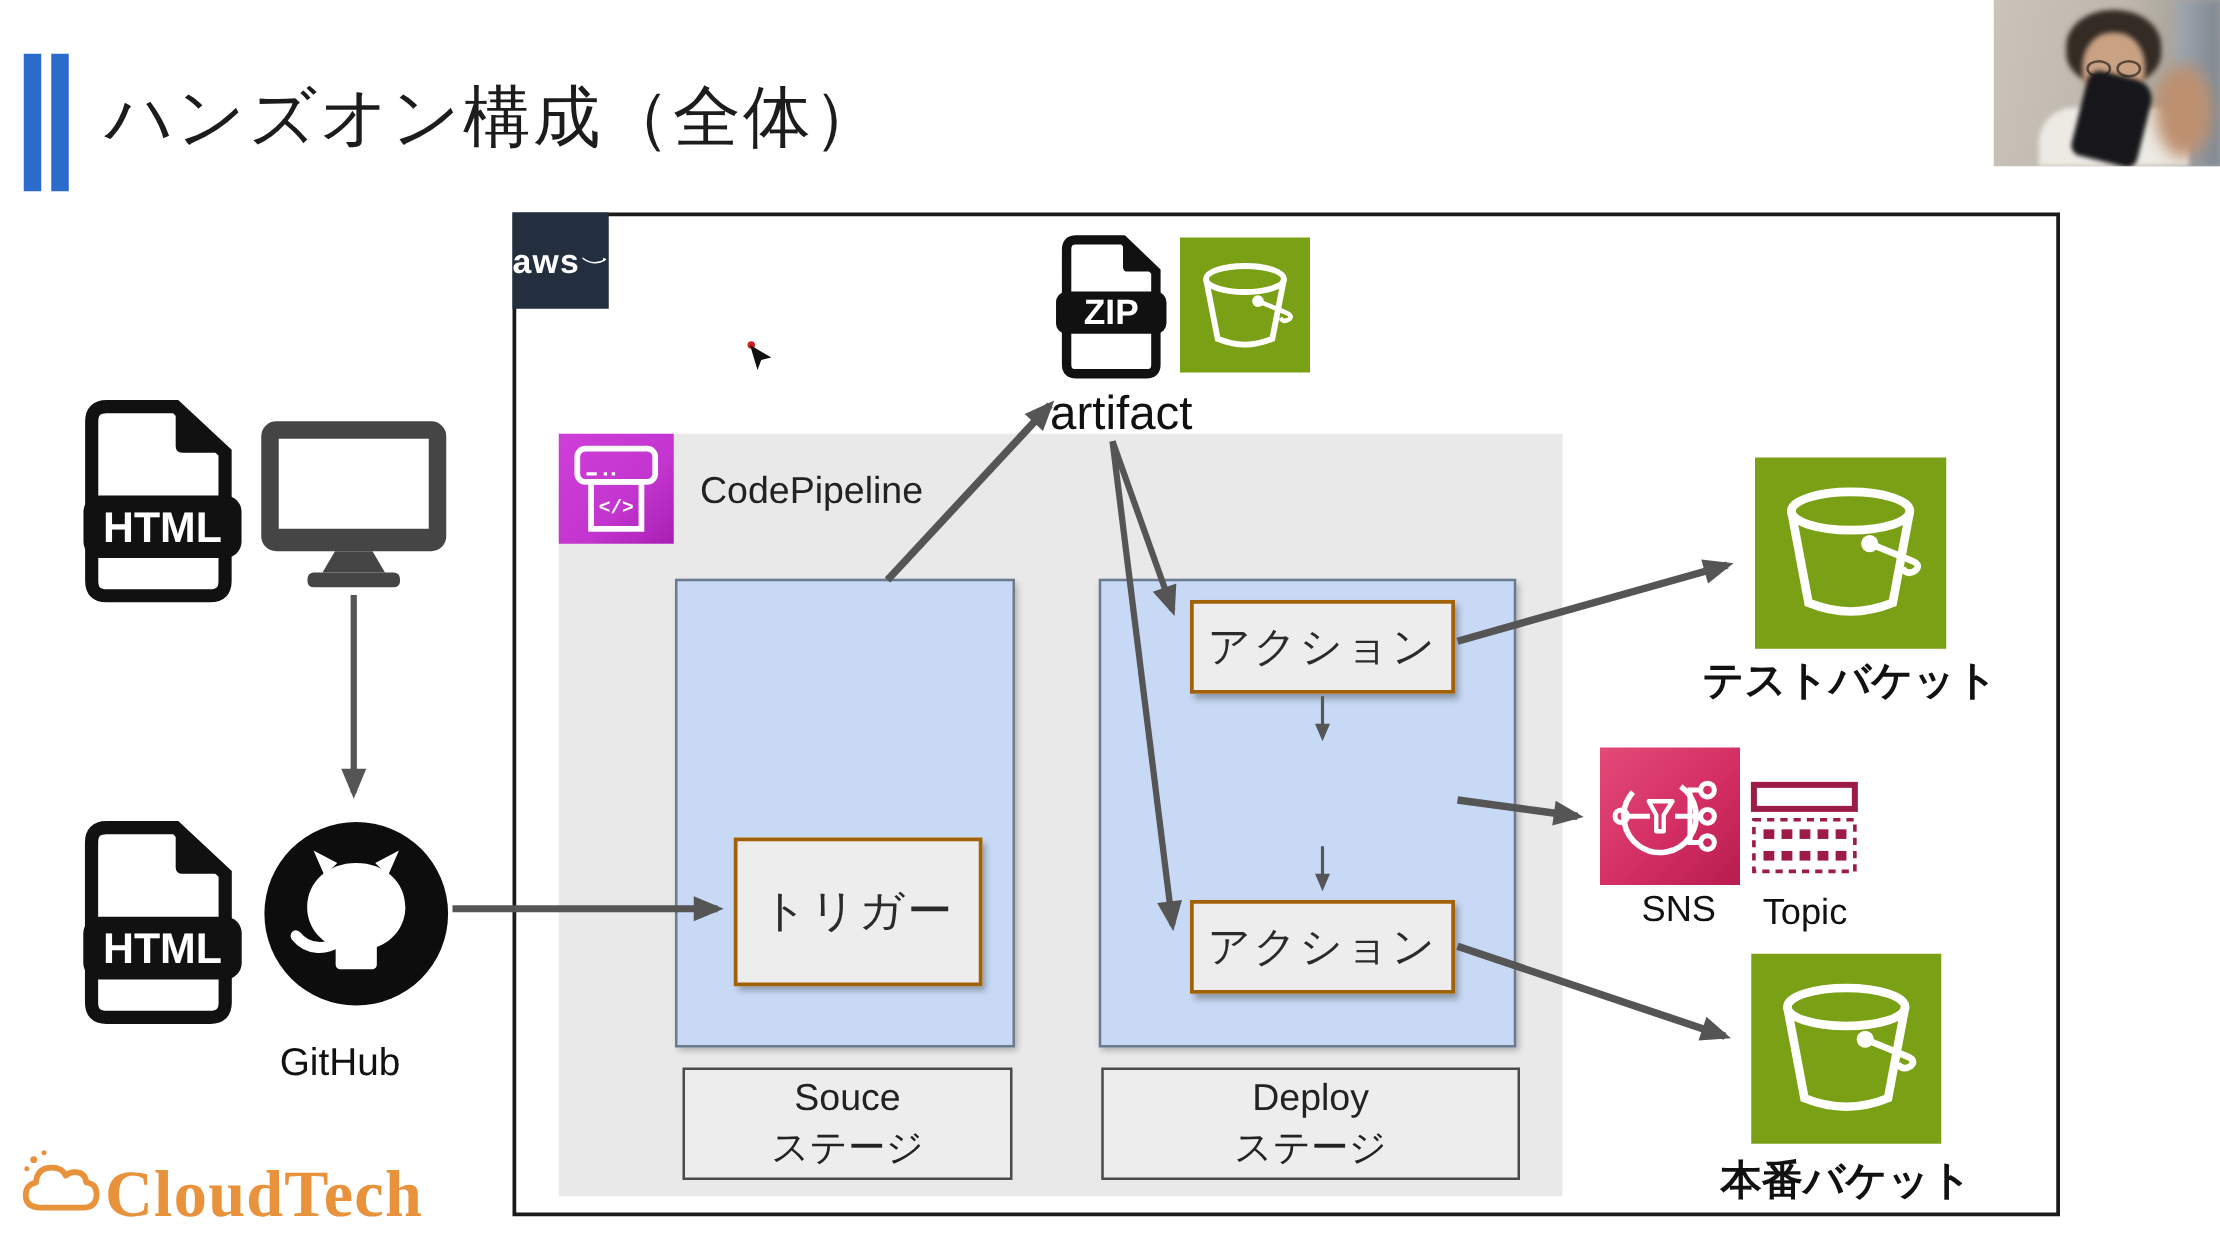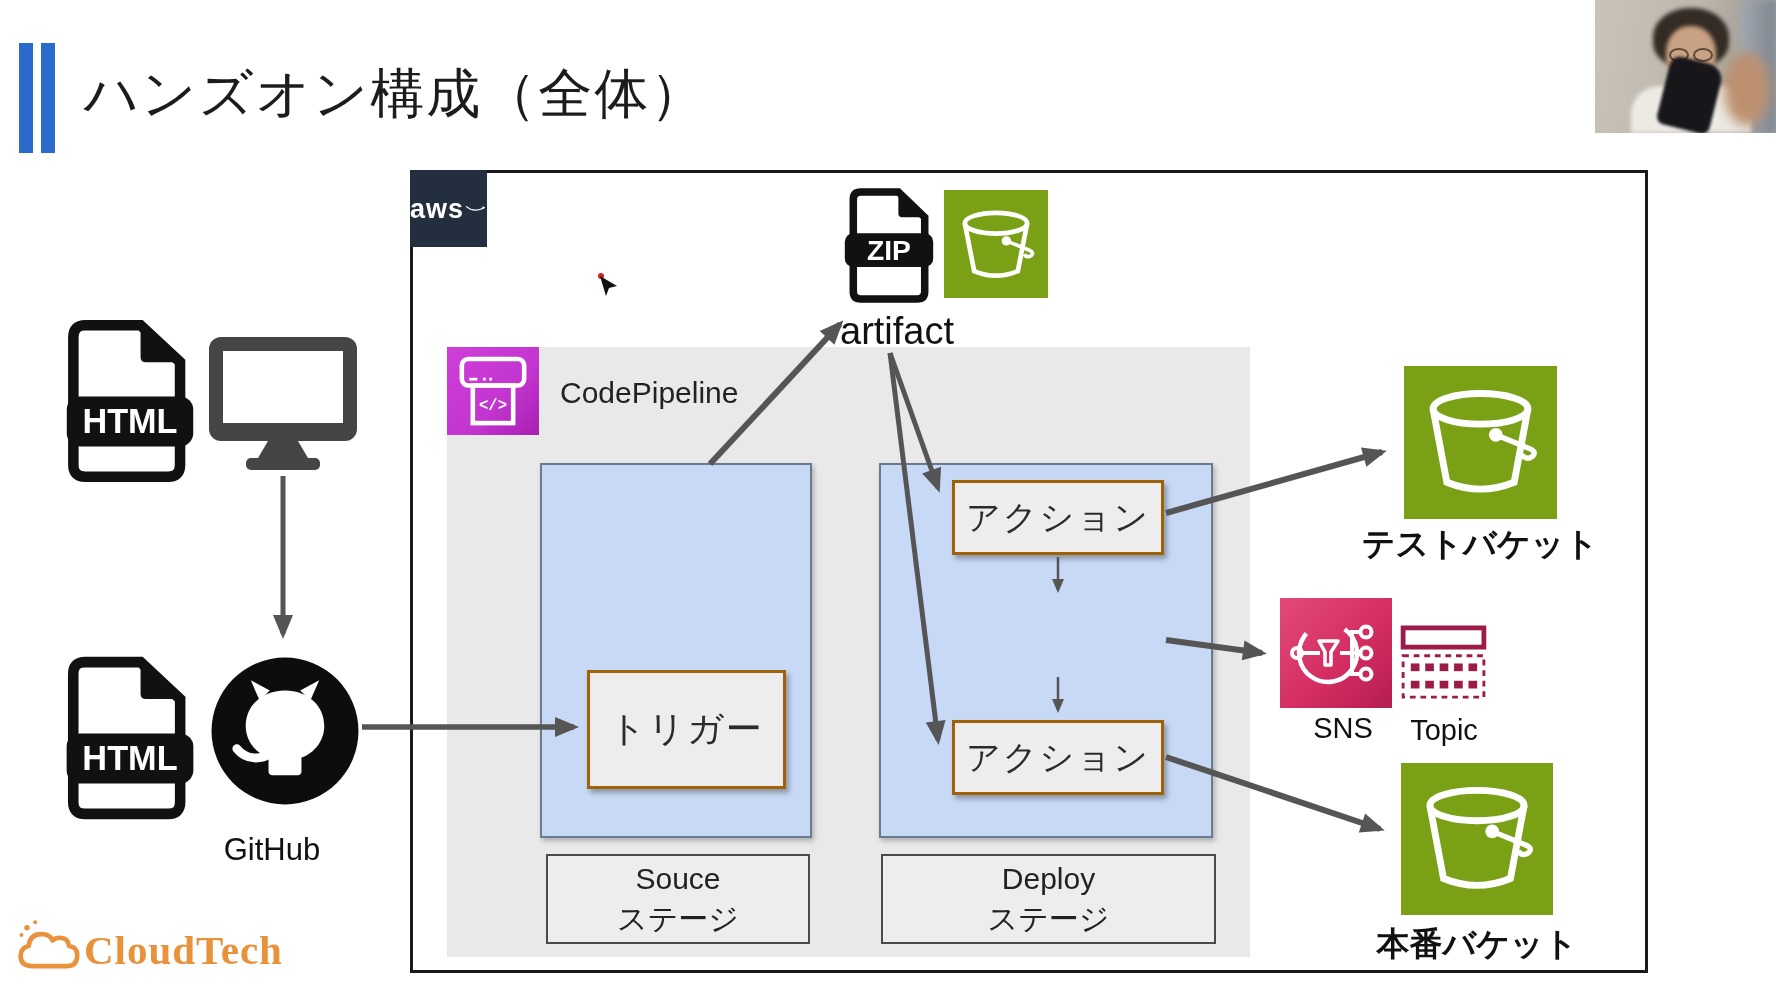--- a/index.html
+++ b/index.html
@@ -51,21 +51,21 @@
   .dep-label{left:881px;top:854px;width:335px;height:90px}
   
   .bucket{position:absolute;background:var(--s3-green)}
   .icon-label{position:absolute;text-align:center;color:#111}
   .bold-label{font-weight:700;font-size:33px}
   .sns-icon{position:absolute;left:1280px;top:598px;width:112px;height:110px;
     background:linear-gradient(135deg,#e24a78,var(--sns-pink) 55%,#b61d4e)}
   
   .artifact-label{position:absolute;left:840px;top:310px;width:130px;font-size:38px;color:#111}
   .cloud-text{position:absolute;left:84px;top:926px;font-family:"Liberation Serif","DejaVu Serif",serif;
-    font-weight:700;font-size:41px;color:var(--cloudtech-orange);letter-spacing:1px}
+    font-weight:700;font-size:53px;color:var(--cloudtech-orange);letter-spacing:1px}
   svg{display:block}
   .arrows{position:absolute;left:0;top:0;pointer-events:none}
 </style>
 </head>
 <body>
 
 <div class="stage">
 
   <div class="tbar" style="left:19px"></div>
   <div class="tbar" style="left:41px"></div>

